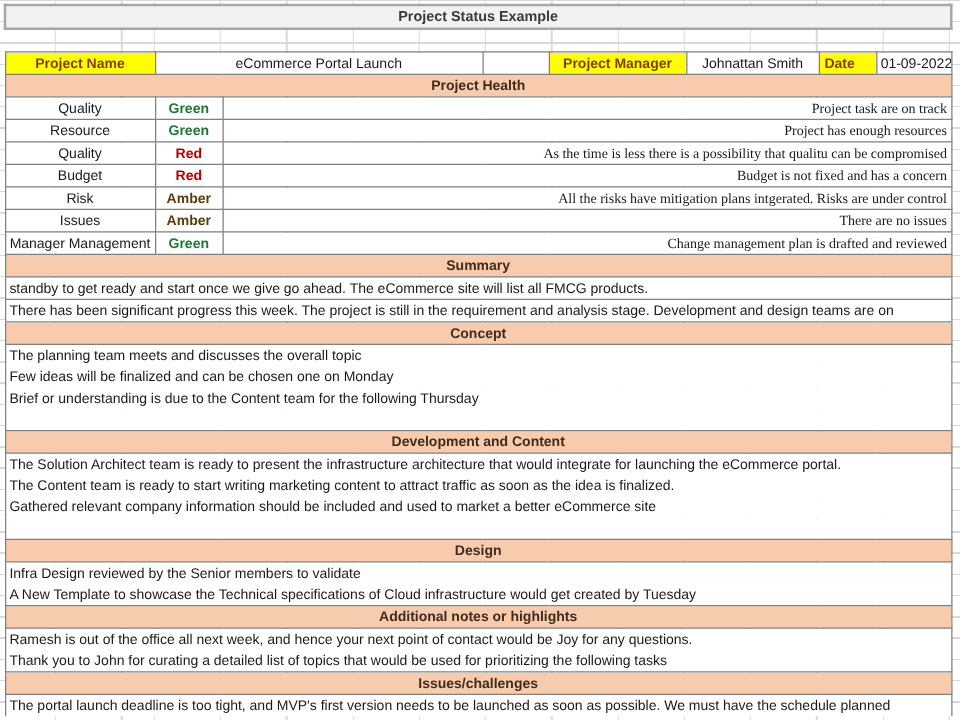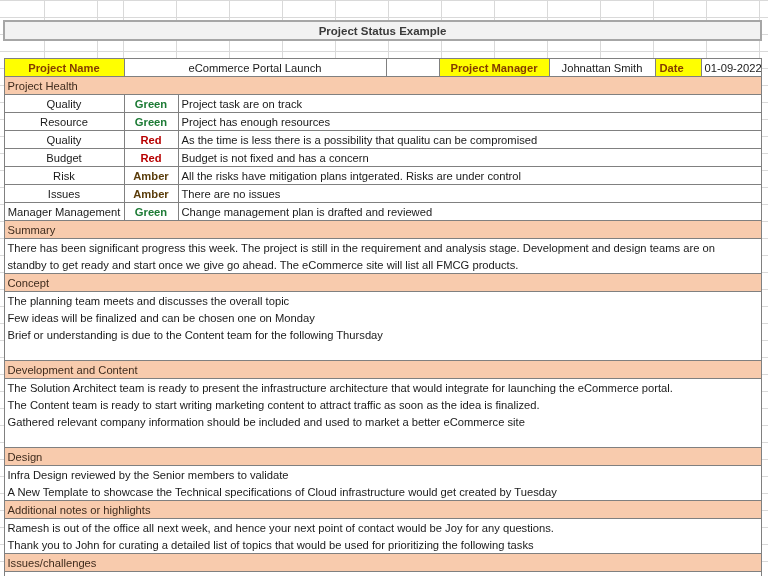--- a/index.html
+++ b/index.html
@@ -24,21 +24,21 @@
     background-position: 123px 0px, 0 0;
     z-index: 0;
   }
 
   #doc {
     position: relative;
     z-index: 2;
     width: 768px;
     height: 576px;
     box-sizing: border-box;
-    padding: 20px 8px 0 3px;
+    padding: 3px 8px 0 3px;
   }
 
   table.sheet {
     border-collapse: collapse;
     table-layout: fixed;
     width: 757px;
     font-size: 11.2px;
     color: #1a1a1a;
   }
   table.sheet td {
@@ -77,38 +77,38 @@
   }
   .lbl-yellow.left { text-align: left; padding-left: 4px; }
   .val-center { text-align: center; }
   .val-date { text-align: center; }
   .blank-cell { background: #ffffff !important; }
 
   
   .sec-hdr td {
     background: #f8cbad;
     border: 1px solid #808080;
-    text-align: left;
-    font-weight: normal;
+    text-align: center;
+    font-weight: bold;
     font-size: 11.2px;
     color: #3f2c1e;
     height: 17px;
   }
 
   
   .health-row td { border: 1px solid #808080; background:#ffffff; }
   .h-name { text-align: center; }
   .h-status {
     text-align: center;
     font-weight: bold;
   }
   .st-green { background: #c6efce; color: #1b7a34; }
   .st-red   { background: #ff0000; color: #b80000; }
   .st-amber { background: #ffd966; color: #5a3c0a; }
-  .h-desc { text-align: left; }
+  .h-desc { text-align: right; font-family: Liberation Serif, serif; }
 
   
   .text-row td {
     border-left: 1px solid #808080;
     border-right: 1px solid #808080;
     background: #ffffff;
     text-align: left;
   }
   .text-row.first td { border-top: 1px solid #808080; }
   .text-row.last td  { border-bottom: 1px solid #808080; }
@@ -181,25 +181,25 @@
           <td class="h-desc" colspan="6">There are no issues</td>
         </tr>
         <tr class="health-row">
           <td class="h-name">Manager Management</td>
           <td class="h-status st-green">Green</td>
           <td class="h-desc" colspan="6">Change management plan is drafted and reviewed</td>
         </tr>
         <tr class="sec-hdr">
           <td colspan="8">Summary</td>
         </tr>
-        <tr class="text-row first">
-          <td colspan="8">There has been significant progress this week. The project is still in the requirement and analysis stage. Development and design teams are on</td>
-        </tr>
         <tr class="text-row last">
           <td colspan="8">standby to get ready and start once we give go ahead. The eCommerce site will list all FMCG products.</td>
+        </tr>
+        <tr class="text-row first">
+          <td colspan="8">There has been significant progress this week. The project is still in the requirement and analysis stage. Development and design teams are on</td>
         </tr>
         <tr class="sec-hdr">
           <td colspan="8">Concept</td>
         </tr>
         <tr class="text-row first">
           <td colspan="8">The planning team meets and discusses the overall topic</td>
         </tr>
         <tr class="text-row">
           <td colspan="8">Few ideas will be finalized and can be chosen one on Monday</td>
         </tr>

